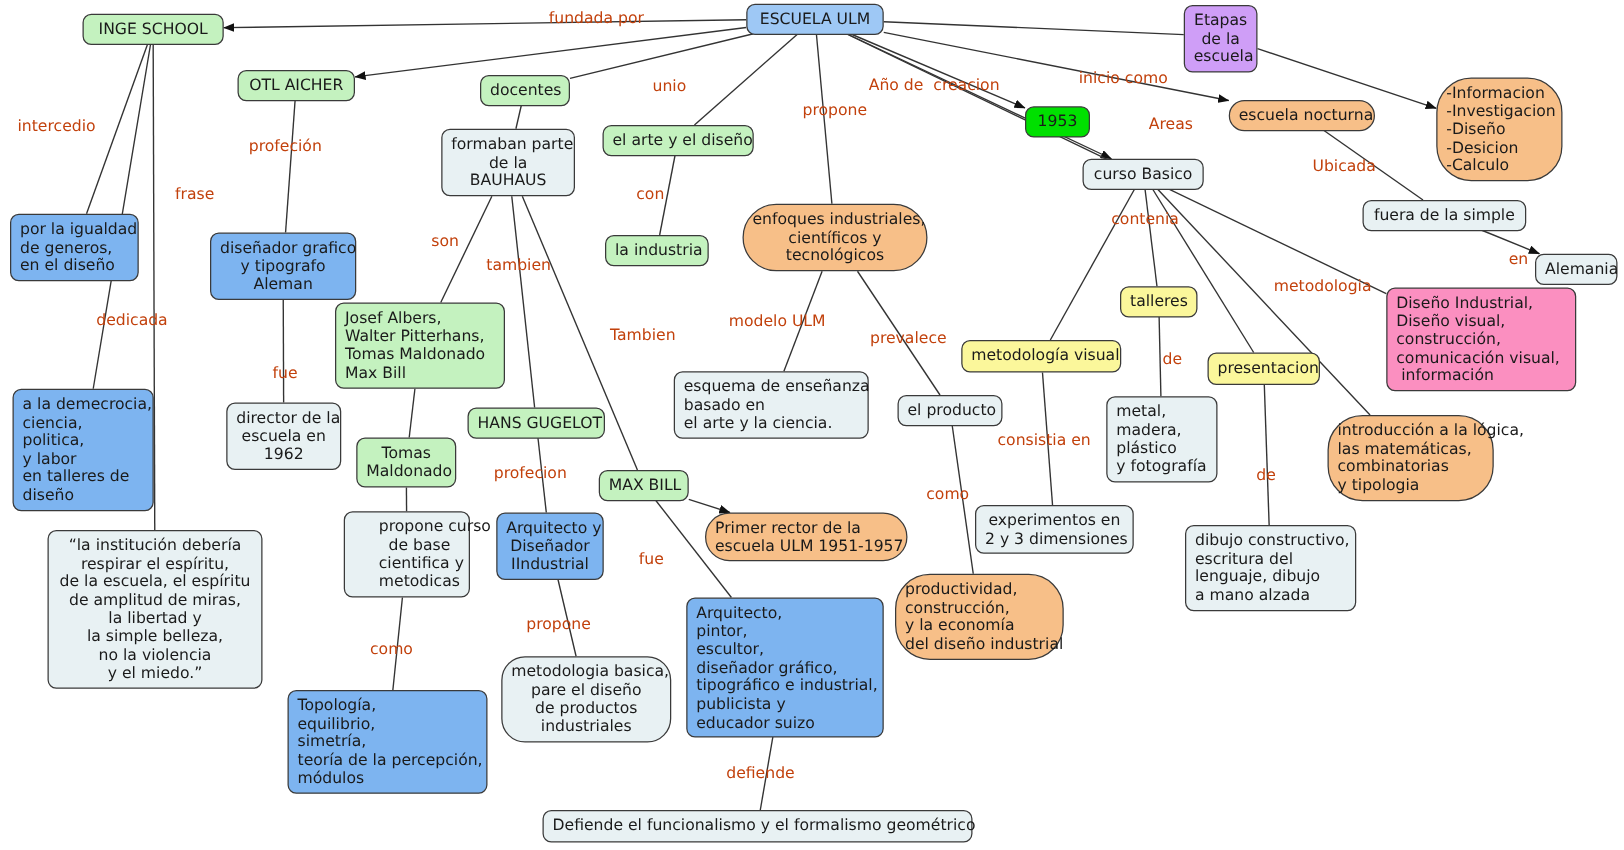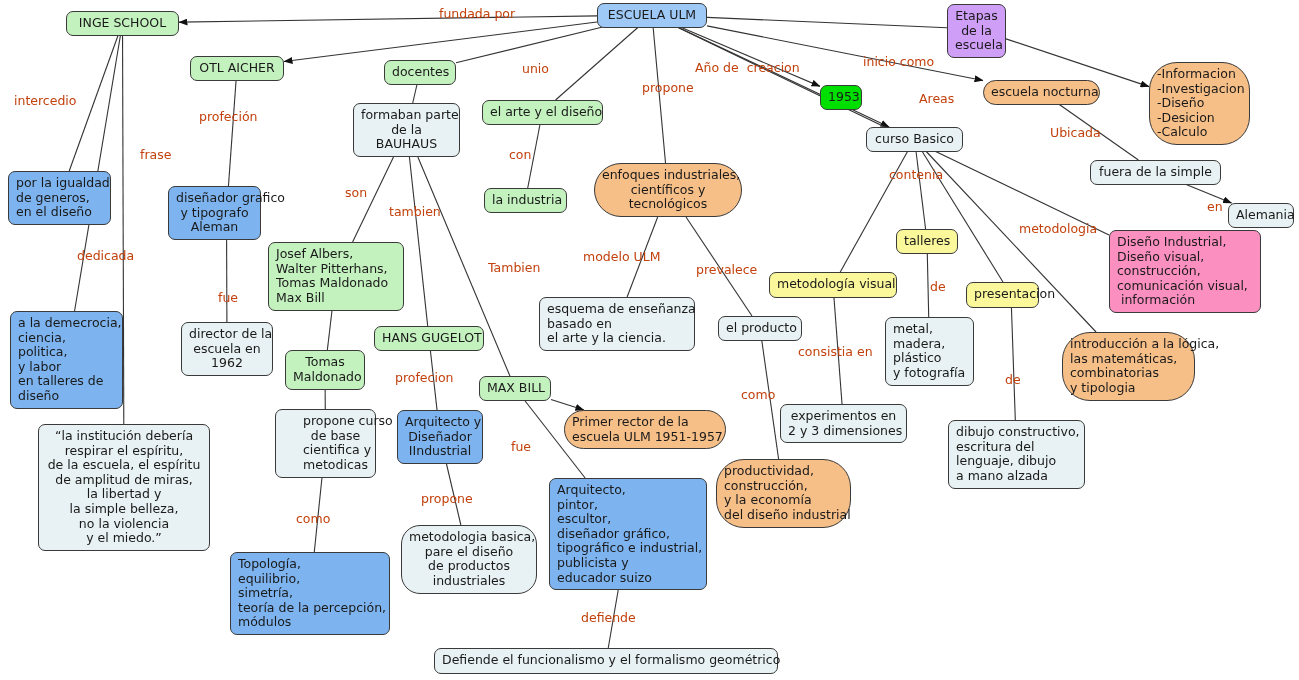--- a/index.html
+++ b/index.html
@@ -115,55 +115,55 @@
   </svg>
 
   <div id="nodes-layer">
       <div class="node c-green align-c" style="left: 66px; top: 11px; width: 113px; min-height: 24px;">INGE SCHOOL</div>
       <div class="node c-blue-hd align-c" style="left: 597px; top: 3px; width: 110px; min-height: 24px;">ESCUELA ULM</div>
       <div class="node c-purple align-c" style="left: 947px; top: 4px; width: 59px; min-height: 50px;">Etapas
 de la
 escuela</div>
       <div class="node c-green align-c" style="left: 190px; top: 56px; width: 94px; min-height: 23px;">OTL AICHER</div>
       <div class="node c-green align-c" style="left: 384px; top: 60px; width: 72px; min-height: 23px;">docentes</div>
-      <div class="node c-bgreen align-c" style="left: 820px; top: 85px; width: 42px; min-height: 24px;">1953</div>
+      <div class="node c-bgreen align-c" style="left: 820px; top: 85px; width: 52px; min-height: 24px;">1953</div>
       <div class="node c-orange align-c" style="left: 983px; top: 80px; width: 117px; min-height: 24px;">escuela nocturna</div>
       <div class="node c-orange align-l" style="left: 1149px; top: 62px; width: 101px; min-height: 83px;">-Informacion
 -Investigacion
 -Diseño
 -Desicion
 -Calculo</div>
       <div class="node c-grey align-c" style="left: 353px; top: 103px; width: 107px; min-height: 54px;">formaban parte
 de la
 BAUHAUS</div>
       <div class="node c-green align-c" style="left: 482px; top: 100px; width: 121px; min-height: 23px;">el arte y el diseño</div>
       <div class="node c-grey align-c" style="left: 866px; top: 127px; width: 97px; min-height: 24px;">curso Basico</div>
       <div class="node c-grey align-c" style="left: 1090px; top: 160px; width: 131px; min-height: 24px;">fuera de la simple</div>
       <div class="node c-blue align-l" style="left: 8px; top: 171px; width: 103px; min-height: 54px;">por la igualdad
 de generos,
 en el diseño</div>
-      <div class="node c-blue align-c" style="left: 168px; top: 186px; width: 93px; min-height: 54px;">diseñador grafico
+      <div class="node c-blue align-c" style="left: 168px; top: 186px; width: 117px; min-height: 54px;">diseñador grafico
 y tipografo
 Aleman</div>
       <div class="node c-orange align-c" style="left: 594px; top: 163px; width: 148px; min-height: 54px;">enfoques industriales,
 científicos y
 tecnológicos</div>
       <div class="node c-green align-c" style="left: 484px; top: 188px; width: 83px; min-height: 23px;">la industria</div>
       <div class="node c-yellow align-c" style="left: 896px; top: 229px; width: 62px; min-height: 23px;">talleres</div>
       <div class="node c-pink align-l" style="left: 1109px; top: 230px; width: 152px; min-height: 83px;">Diseño Industrial,
 Diseño visual,
 construcción,
 comunicación visual,
  información</div>
       <div class="node c-green align-l" style="left: 268px; top: 242px; width: 136px; min-height: 69px;">Josef Albers,
 Walter Pitterhans,
 Tomas Maldonado
 Max Bill</div>
       <div class="node c-yellow align-c" style="left: 769px; top: 272px; width: 128px; min-height: 26px;">metodología visual</div>
-      <div class="node c-yellow align-c" style="left: 966px; top: 282px; width: 73px; min-height: 26px;">presentacion</div>
+      <div class="node c-yellow align-c" style="left: 966px; top: 282px; width: 90px; min-height: 26px;">presentacion</div>
       <div class="node c-blue align-l" style="left: 10px; top: 311px; width: 113px; min-height: 97px;">a la demecrocia,
 ciencia,
 politica,
 y labor
 en talleres de
 diseño</div>
       <div class="node c-grey align-l" style="left: 539px; top: 297px; width: 156px; min-height: 53px;">esquema de enseñanza
 basado en
 el arte y la ciencia.</div>
       <div class="node c-grey align-c" style="left: 718px; top: 316px; width: 84px; min-height: 24px;">el producto</div>

